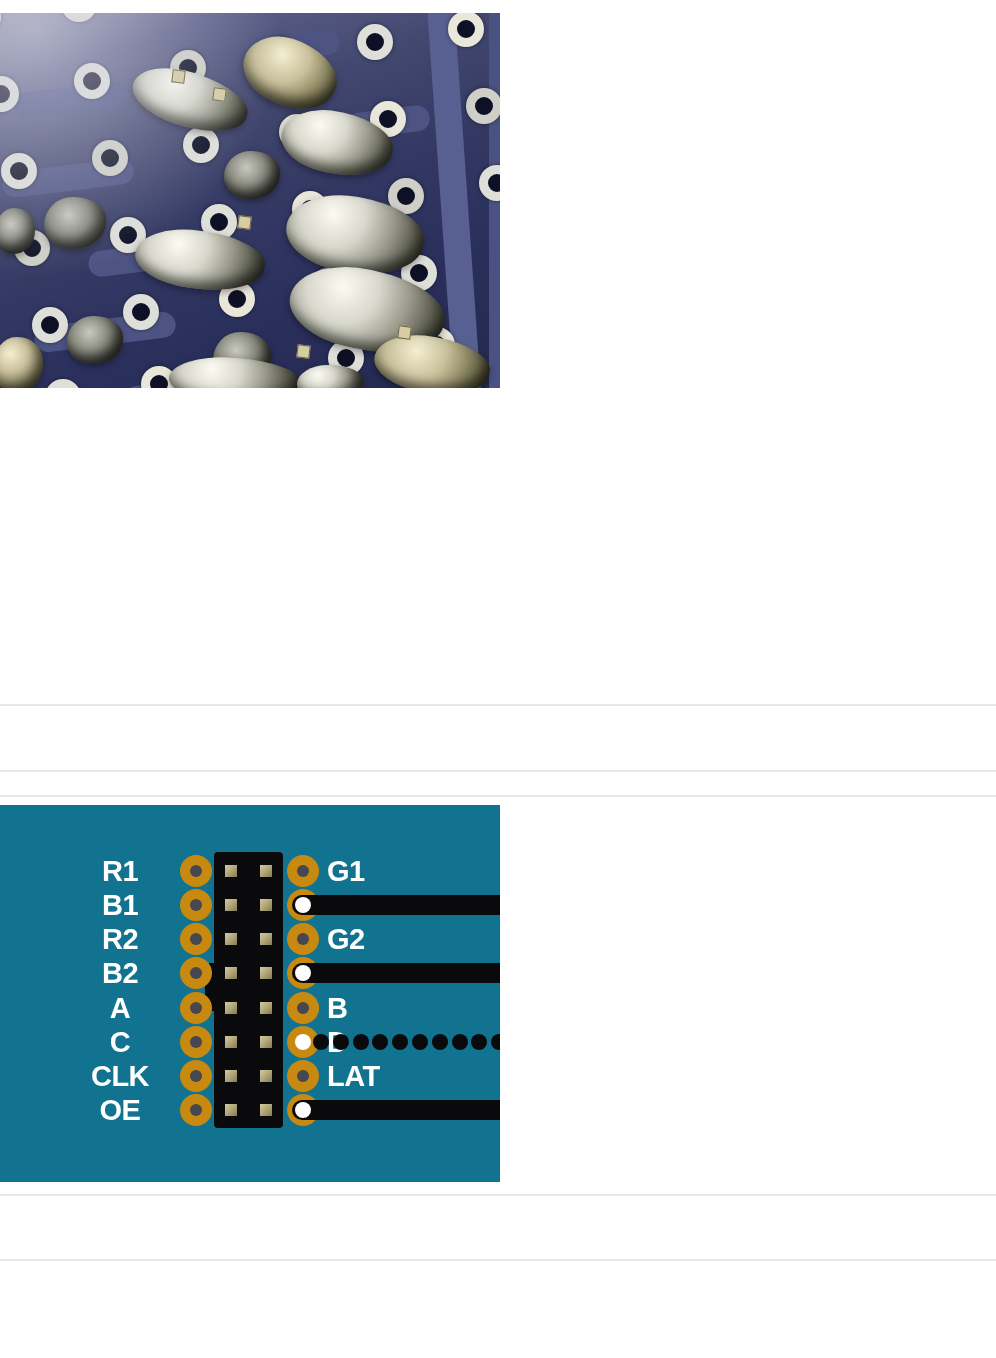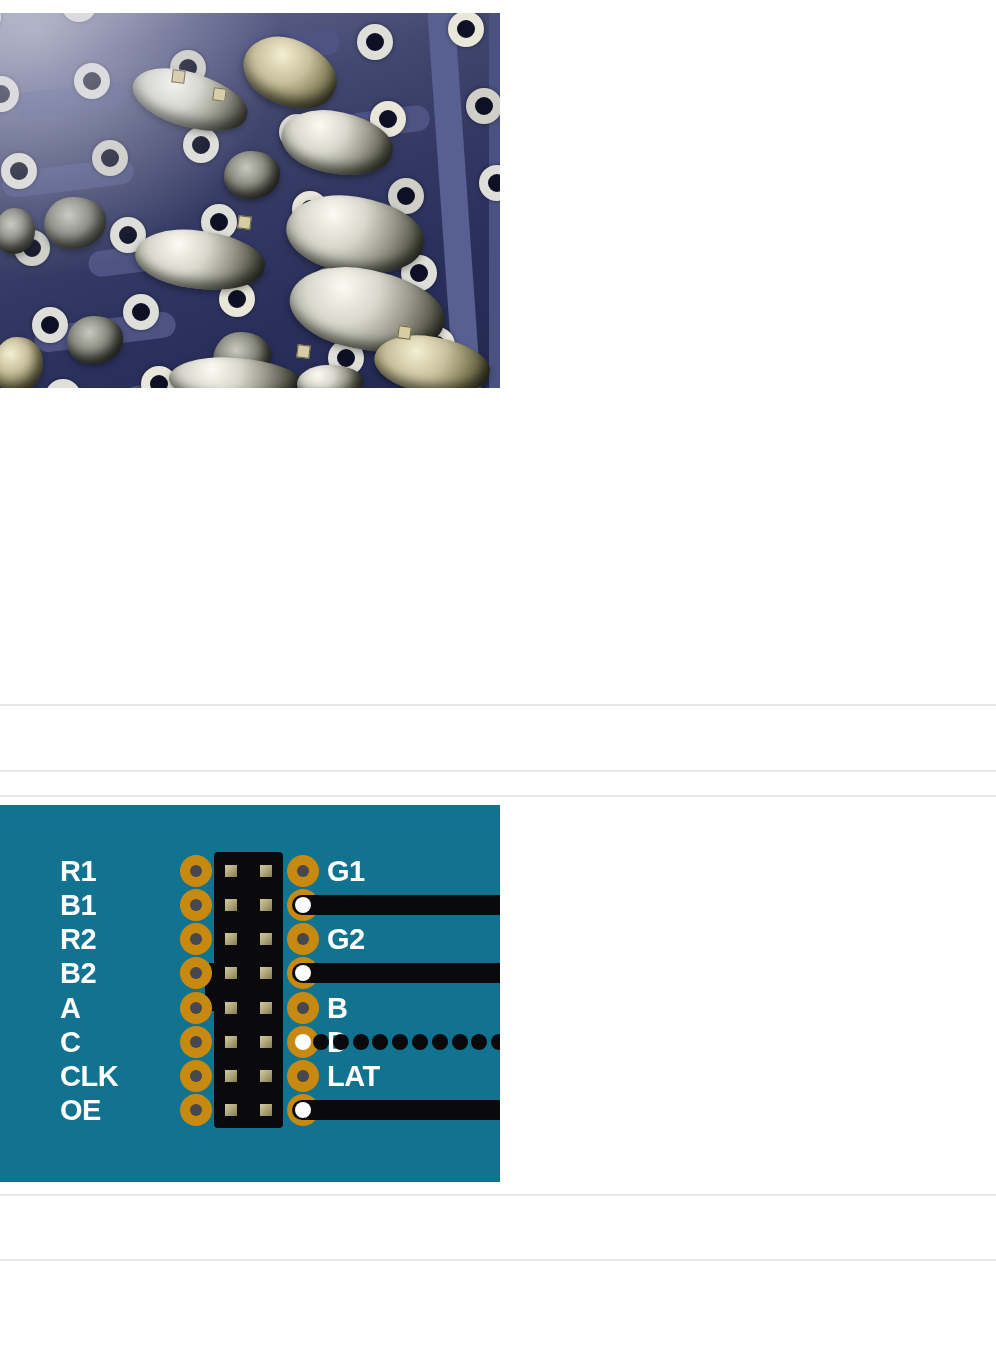--- a/index.html
+++ b/index.html
@@ -28,21 +28,21 @@
                   border-radius:4px;z-index:1;}
   .connector-notch{position:absolute;left:205px;top:158px;width:12px;height:48px;background:#0a0a0c;
                    border-radius:3px;z-index:1;}
   .pin-sq{position:absolute;width:12px;height:12px;z-index:2;
           background:linear-gradient(135deg,#d2c99e 0%,#b3aa7d 45%,#847b54 100%);}
   .wire{position:absolute;height:20px;background:#0a0a0c;border-radius:10px 0 0 10px;z-index:3;}
   .wdot{position:absolute;width:16px;height:16px;border-radius:50%;background:#ffffff;z-index:5;}
   .ddot{position:absolute;width:16px;height:16px;border-radius:50%;background:#0a0a0c;z-index:4;}
   .pin-label{position:absolute;color:#ffffff;font-weight:bold;font-size:29px;line-height:30px;
              letter-spacing:-0.5px;z-index:6;}
-  .pin-label.left{text-align:left;width:120px;}
+  .pin-label.left{text-align:center;width:120px;}
   .pin-label.hidden-d{z-index:3;}
 </style>
 </head>
 <body>
 
 <div class="page">
 
   <figure class="photo" id="photo">
     <div class="photo-inner" id="photo-inner">
         <div class="band" style="left: 441px; top: -12px; width: 27px; height: 410px; background: rgb(87, 96, 147); transform: rotate(-4deg);"></div>

